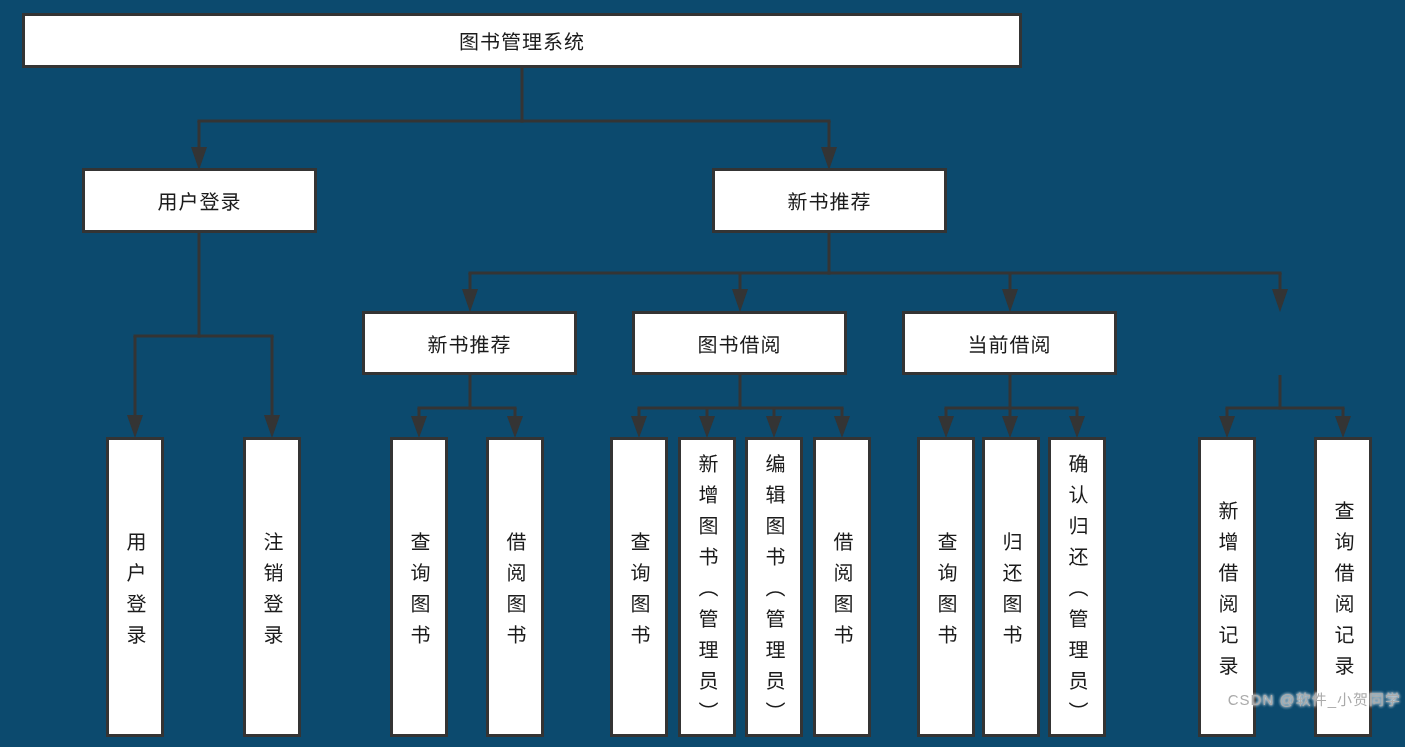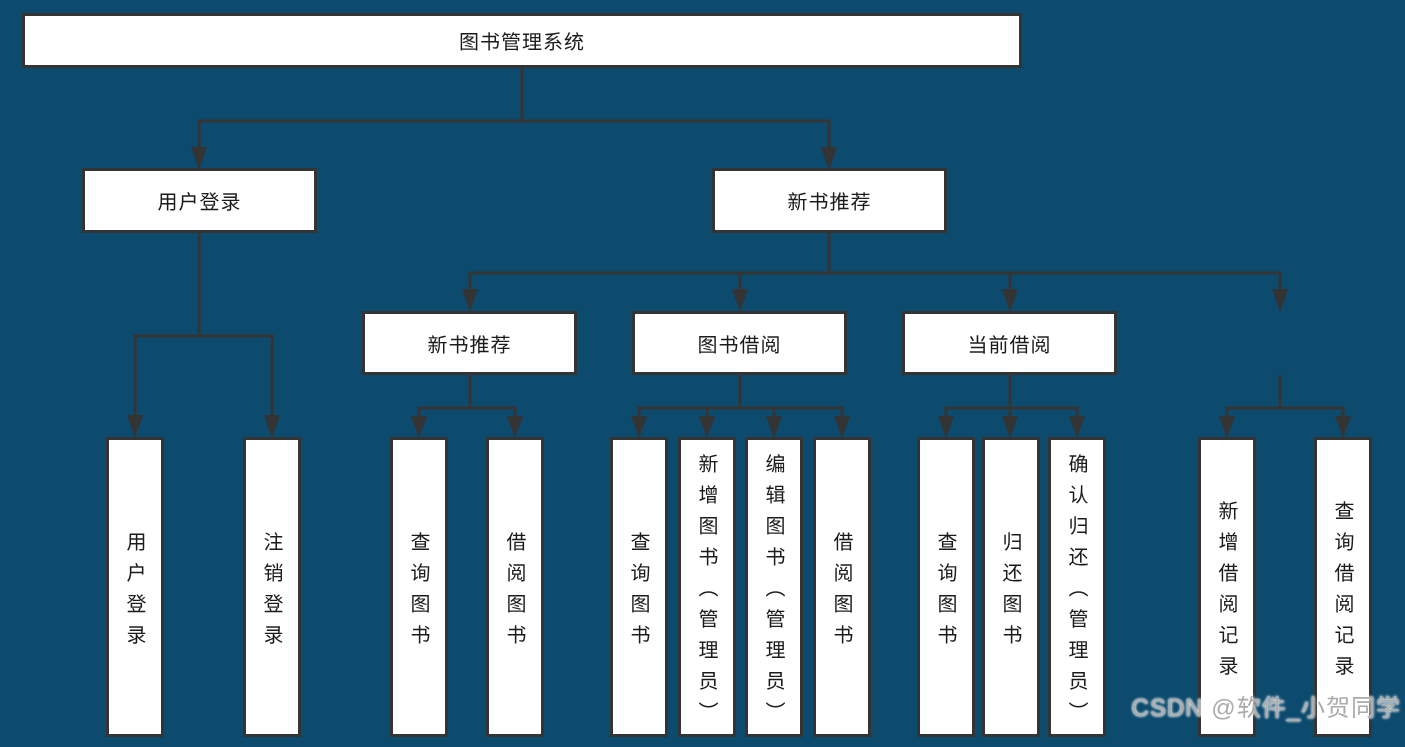--- a/index.html
+++ b/index.html
@@ -63,21 +63,21 @@
   .l-7  { left: 813px; }
   .l-8  { left: 917px; }
   .l-9  { left: 982px; }
   .l-10 { left: 1048px; }
   .l-11 { left: 1198px; }
   .l-12 { left: 1314px; }
   .watermark {
     position: absolute;
     right: 4px;
     top: 688px;
-    font-size: 24px;
+    font-size: 15px;
     color: #ababab;
     letter-spacing: 1px;
     white-space: nowrap;
     z-index: 10;
     text-shadow: 0 0 3px rgba(255,255,255,0.95), 0 0 3px rgba(255,255,255,0.95);
   }
 </style>
 </head>
 <body>
 

